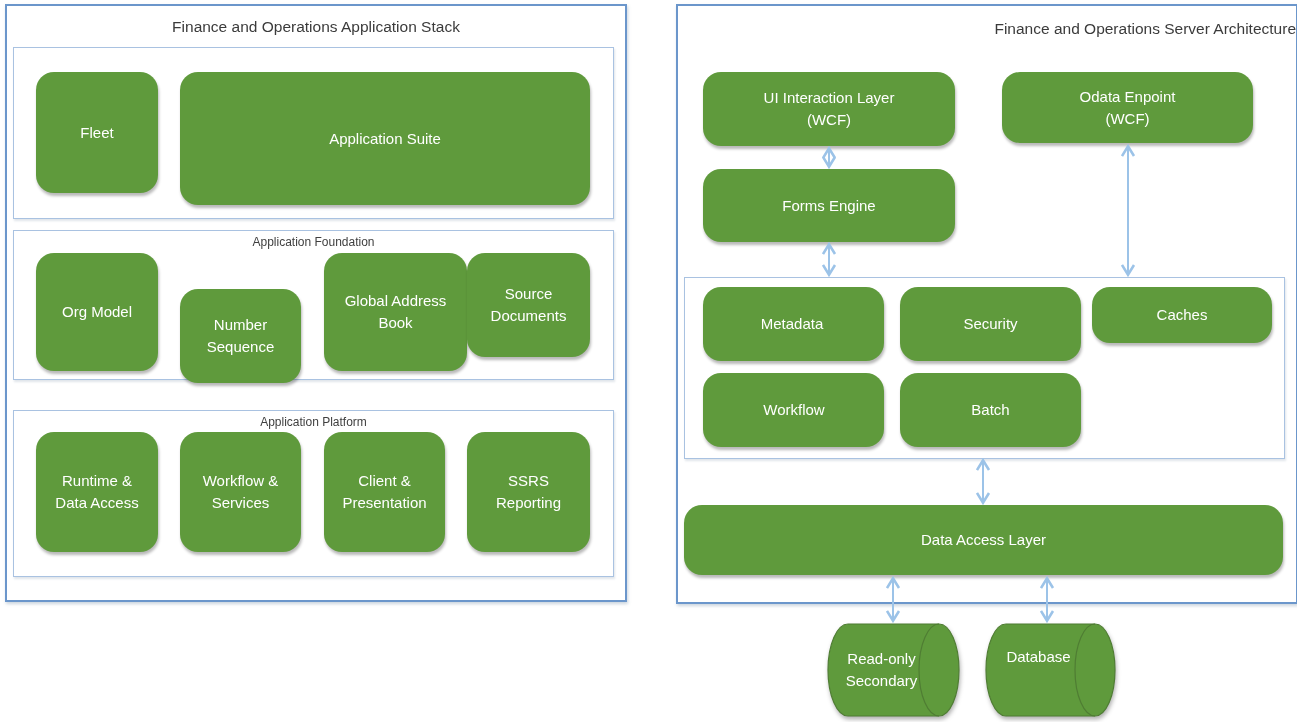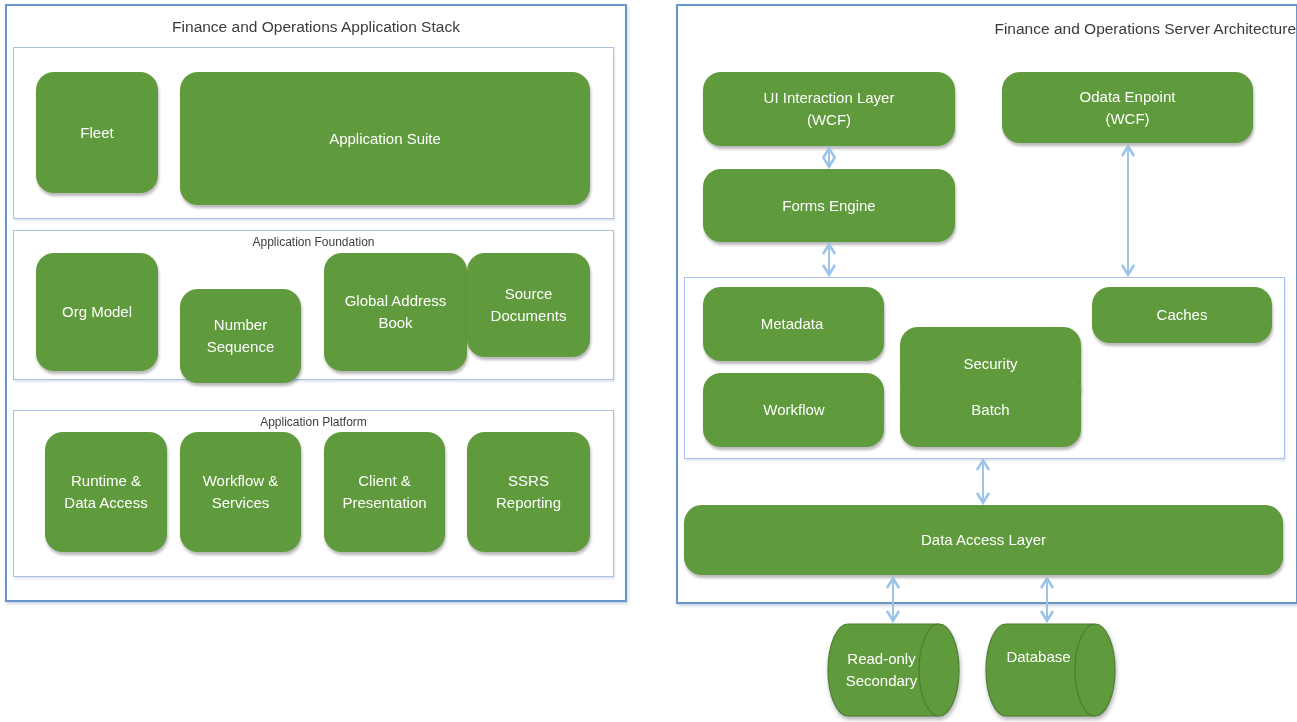--- a/index.html
+++ b/index.html
@@ -70,21 +70,21 @@
   <div class="gbox" style="left:324px;top:253px;width:143px;height:118px;">
     <span>Global Address Book</span>
   </div>
   <div class="gbox" style="left:467px;top:253px;width:123px;height:104px;">
     <span>Source Documents</span>
   </div>
 
   <div class="sub-box" style="left:13px;top:410px;width:599px;height:165px;">
     <div class="section-label" style="top:4px;">Application Platform</div>
   </div>
-  <div class="gbox" style="left:36px;top:432px;width:122px;height:120px;margin-left:9px;">
+  <div class="gbox" style="left:36px;top:432px;width:122px;height:120px;">
     <span>Runtime &amp; Data Access</span>
   </div>
   <div class="gbox" style="left:180px;top:432px;width:121px;height:120px;justify-content:center;">
     <span>Workflow &amp; Services</span>
   </div>
   <div class="gbox" style="left:324px;top:432px;width:121px;height:120px;">
     <span>Client &amp; Presentation</span>
   </div>
   <div class="gbox" style="left:467px;top:432px;width:123px;height:120px;">
     <span>SSRS Reporting</span>
@@ -109,21 +109,21 @@
   </div>
 
   <div class="gbox" style="left:703px;top:169px;width:252px;height:73px;">
     <span>Forms Engine</span>
   </div>
 
   <div class="sub-box" style="left:684px;top:277px;width:599px;height:180px;"></div>
   <div class="gbox" style="left:703px;top:287px;width:181px;height:74px;padding-left:7px;">
     <span>Metadata</span>
   </div>
-  <div class="gbox" style="left:900px;top:287px;width:181px;height:74px;margin-top:40px;">
+  <div class="gbox" style="left:900px;top:287px;width:181px;height:74px;">
     <span>Security</span>
   </div>
   <div class="gbox" style="left:1092px;top:287px;width:180px;height:56px;">
     <span>Caches</span>
   </div>
   <div class="gbox" style="left:703px;top:373px;width:181px;height:74px;padding-left:11px;">
     <span>Workflow</span>
   </div>
   <div class="gbox" style="left:900px;top:373px;width:181px;height:74px;">
     <span>Batch</span>

